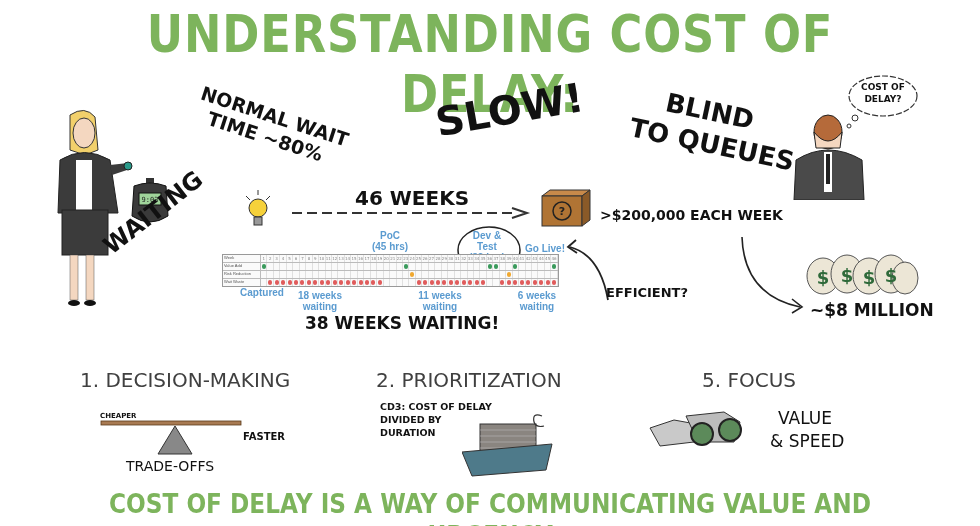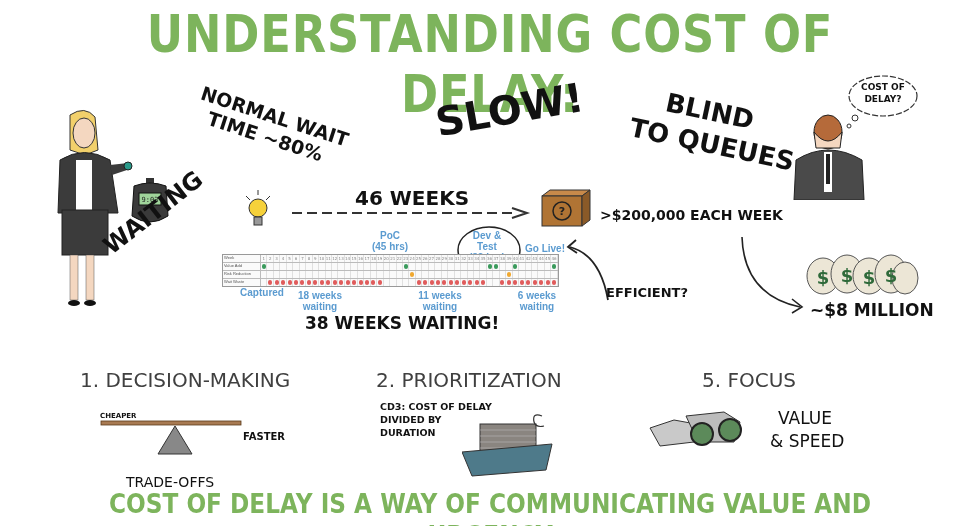--- a/index.html
+++ b/index.html
@@ -451,21 +451,21 @@
 </svg>
 <div class="abs hand" style="left:810px;top:300px;font-size:17px;">~$8 MILLION</div>
 
 <div class="abs blue-head" style="left:80px;top:368px;">1. DECISION-MAKING</div>
 <div class="abs hand" style="left:100px;top:412px;font-size:7px;">CHEAPER</div>
 <div class="abs hand" style="left:211px;top:431px;font-size:10px;padding-left:32px;">FASTER</div>
 <svg class="abs" style="left:100px;top:420px" width="145" height="36">
   <rect x="1" y="1" width="140" height="4" fill="#a87a52" stroke="#5a3a1a" stroke-width="0.8"></rect>
   <polygon points="75,6 58,34 92,34" fill="#888" stroke="#333"></polygon>
 </svg>
-<div class="abs hand" style="left:126px;top:458px;font-size:14px;font-weight:normal;margin-top:16px;">TRADE-OFFS</div>
+<div class="abs hand" style="left:126px;top:458px;font-size:14px;font-weight:normal;">TRADE-OFFS</div>
 
 <div class="abs blue-head" style="left:376px;top:368px;">2. PRIORITIZATION</div>
 <div class="abs hand" style="left:380px;top:400px;font-size:9.5px;line-height:13px;text-align:left;">
   <div>CD3: COST OF DELAY</div>
   <div>DIVIDED BY</div>
   <div>DURATION</div>
 </div>
 <svg class="abs" style="left:462px;top:412px" width="100" height="66">
   <rect x="18" y="12" width="56" height="30" fill="#8a8580" stroke="#333"></rect>
   <g stroke="#bbb" stroke-width="0.6">

